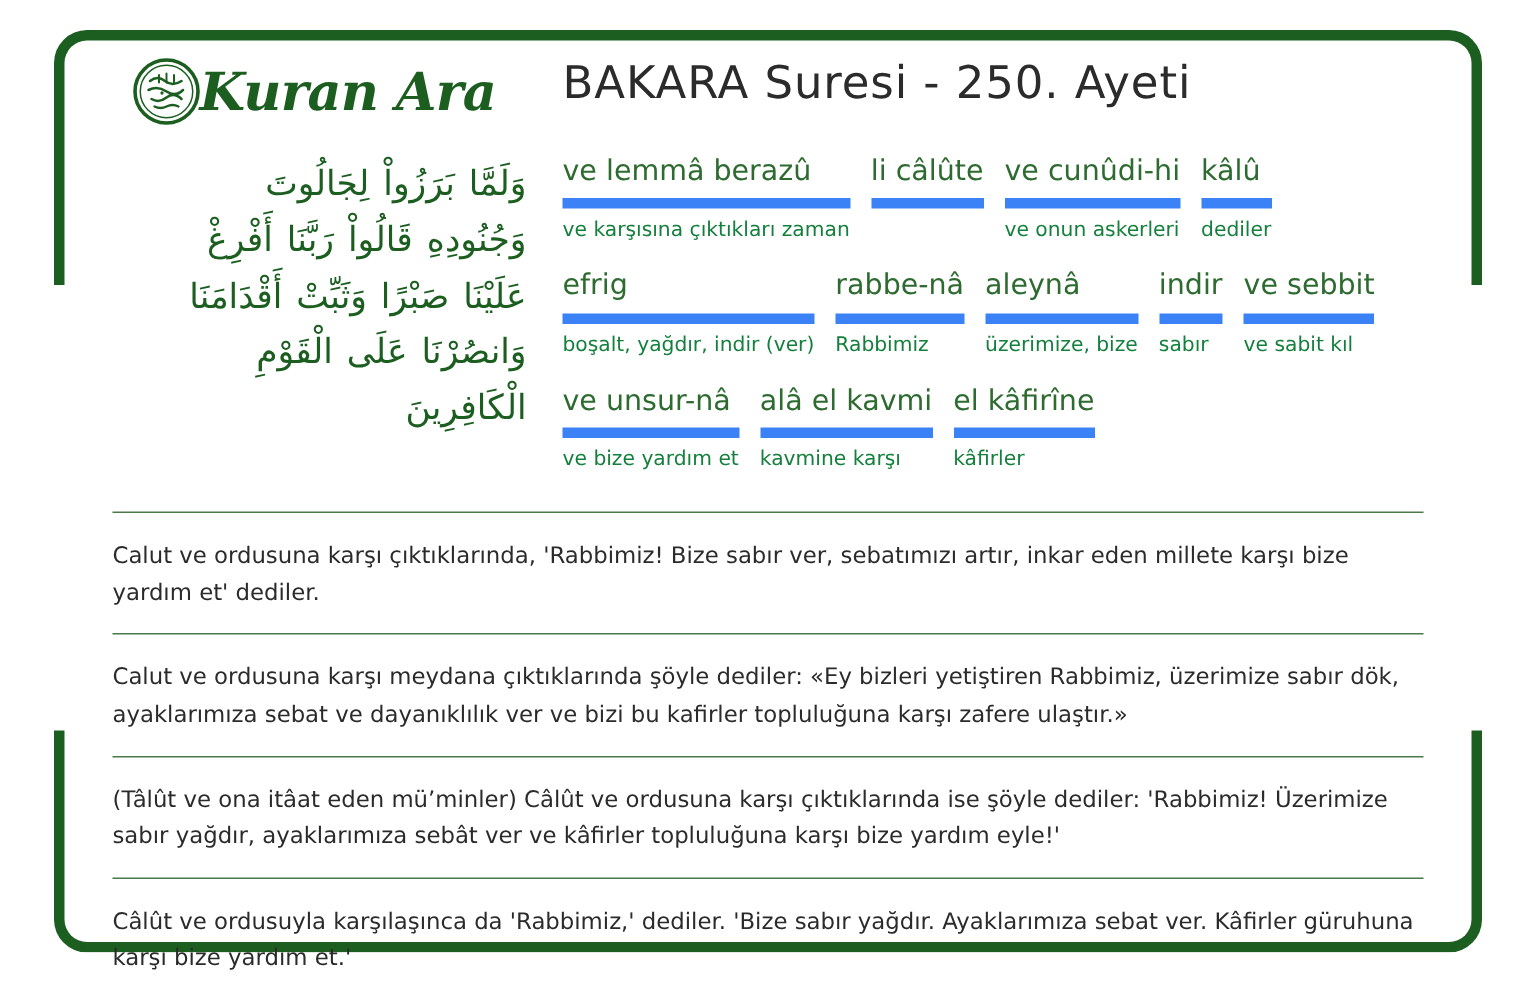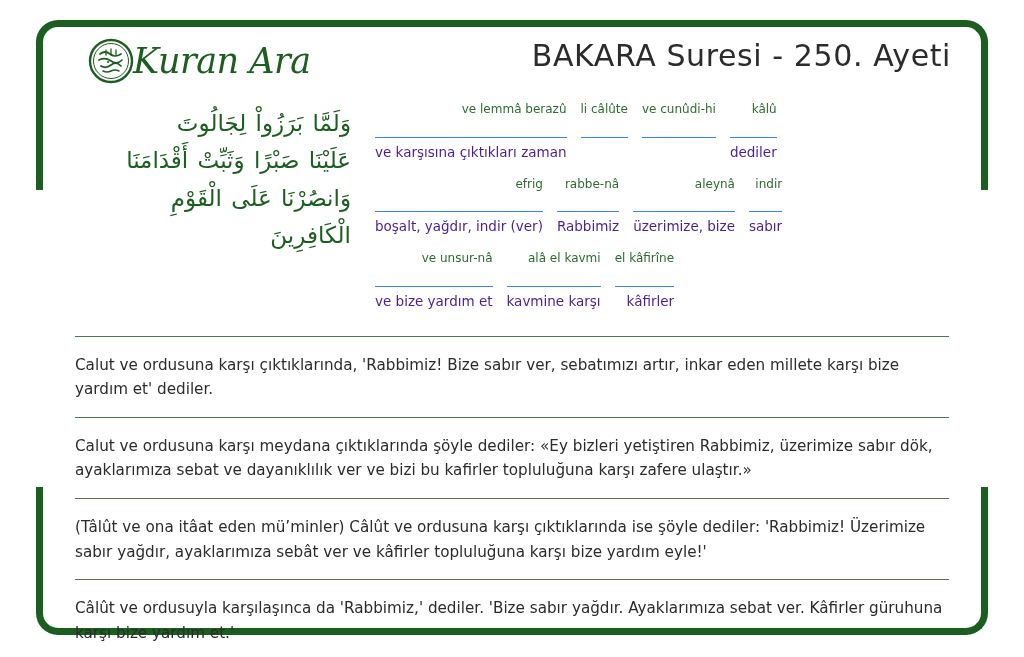--- a/index.html
+++ b/index.html
@@ -63,41 +63,40 @@
   }
   .left-col {
     width: 280px;
     flex: 0 0 280px;
     padding-top: 8px;
   }
   .right-col {
     flex: 1 1 auto;
     padding-top: 12px;
     padding-left: 22px;
-    text-align: right;
   }
 
   
   .logo {
     display: flex;
     align-items: center;
     height: 52px;
     padding-left: 14px;
   }
   .logo-emblem {
     width: 48px;
     height: 48px;
     flex: 0 0 48px;
     position: relative;
   }
   .logo-emblem svg { display: block; }
   .logo-text {
     font-family: "DejaVu Serif", "Liberation Serif", serif;
     font-style: italic;
-    font-weight: normal;
+    font-weight: bold;
     font-size: 35px;
     color: #1b5e20;
     letter-spacing: -0.5px;
     line-height: 1;
     margin-left: -2px;
     white-space: nowrap;
   }
 
   
   .arabic {
@@ -134,30 +133,30 @@
     flex-wrap: nowrap;
     gap: 14px;
     align-items: flex-start;
   }
   .word-cell {
     display: inline-flex;
     flex-direction: column;
     flex: 0 0 auto;
   }
   .word-ar {
-    font-size: 12px;
+    font-size: 19px;
     color: #2e6b30;
     line-height: 1.55;
     white-space: nowrap;
-    border-bottom: 1px solid #3b82f6;
-    padding-bottom: 18px;
+    border-bottom: 7px solid #3b82f6;
+    padding-bottom: 3px;
   }
   .word-tr {
     font-size: 13.5px;
-    color: #4c1d95;
+    color: #15803d;
     line-height: 1.55;
     white-space: nowrap;
     padding-top: 4px;
   }
 
   
   .meanings {
     margin-top: 24px;
     padding: 0 2px;
   }
@@ -194,20 +193,21 @@
             <path d="M19 13 v5 M24 12 v6 M29 13 v5" stroke="#1b5e20" stroke-width="1.3" stroke-linecap="round"></path>
             <circle cx="21" cy="25" r="1.1" fill="#1b5e20"></circle>
             <circle cx="27" cy="26" r="1.1" fill="#1b5e20"></circle>
           </svg>
         </span>
         <span class="logo-text">Kuran Ara</span>
       </div>
 
       <div class="arabic">
         <div>وَلَمَّا بَرَزُواْ لِجَالُوتَ</div>
+        <div>وَجُنُودِهِ قَالُواْ رَبَّنَا أَفْرِغْ</div>
         <div>عَلَيْنَا صَبْرًا وَثَبِّتْ أَقْدَامَنَا</div>
         <div>وَانصُرْنَا عَلَى الْقَوْمِ</div>
         <div>الْكَافِرِينَ</div>
       </div>
 
     </div>
 
     <div class="right-col">
 
       <h1 class="page-title">BAKARA Suresi - 250. Ayeti</h1>
@@ -217,20 +217,21 @@
         <div class="word-row">
           <div class="word-cell">
             <span class="word-ar">ve lemmâ berazû</span>
             <span class="word-tr">ve karşısına çıktıkları zaman</span>
           </div>
           <div class="word-cell">
             <span class="word-ar">li câlûte</span>
           </div>
           <div class="word-cell">
             <span class="word-ar">ve cunûdi-hi</span>
+            <span class="word-tr">ve onun askerleri</span>
           </div>
           <div class="word-cell">
             <span class="word-ar">kâlû</span>
             <span class="word-tr">dediler</span>
           </div>
         </div>
 
         <div class="word-row">
           <div class="word-cell">
             <span class="word-ar">efrig</span>
@@ -240,20 +241,24 @@
             <span class="word-ar">rabbe-nâ</span>
             <span class="word-tr">Rabbimiz</span>
           </div>
           <div class="word-cell">
             <span class="word-ar">aleynâ</span>
             <span class="word-tr">üzerimize, bize</span>
           </div>
           <div class="word-cell">
             <span class="word-ar">indir</span>
             <span class="word-tr">sabır</span>
+          </div>
+          <div class="word-cell">
+            <span class="word-ar">ve sebbit</span>
+            <span class="word-tr">ve sabit kıl</span>
           </div>
         </div>
 
         <div class="word-row">
           <div class="word-cell">
             <span class="word-ar">ve unsur-nâ</span>
             <span class="word-tr">ve bize yardım et</span>
           </div>
           <div class="word-cell">
             <span class="word-ar">alâ el kavmi</span>

